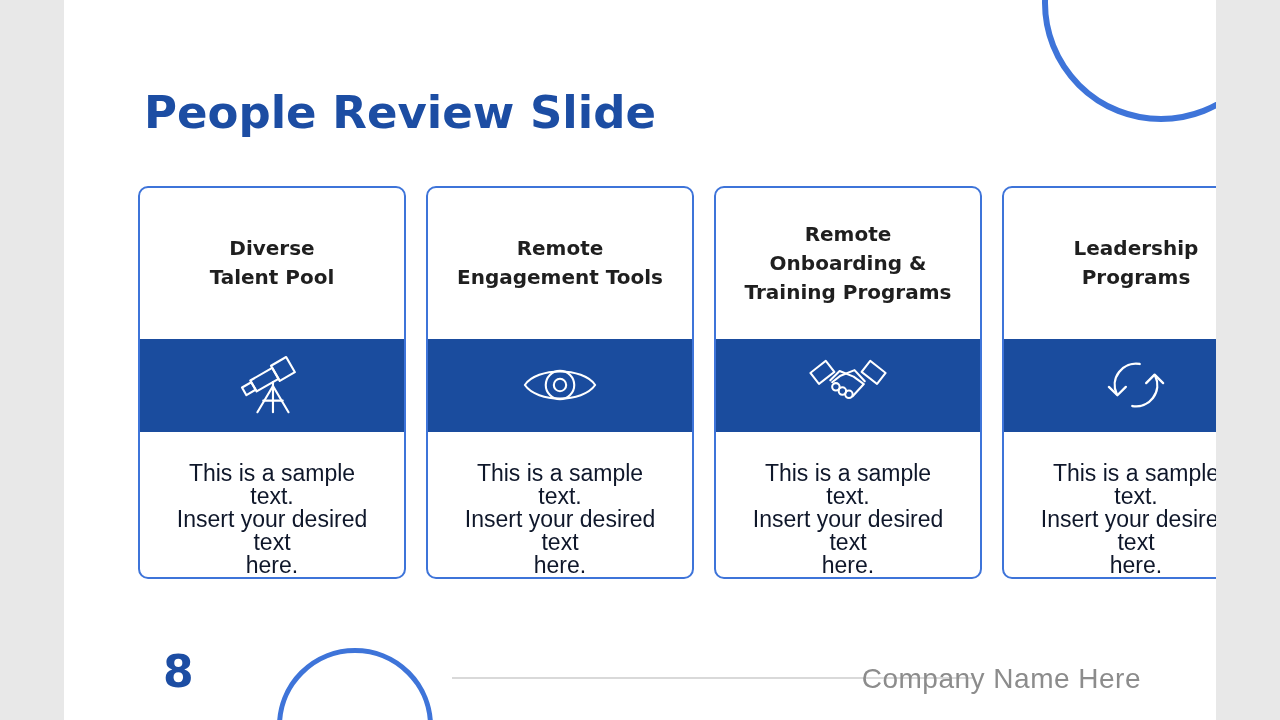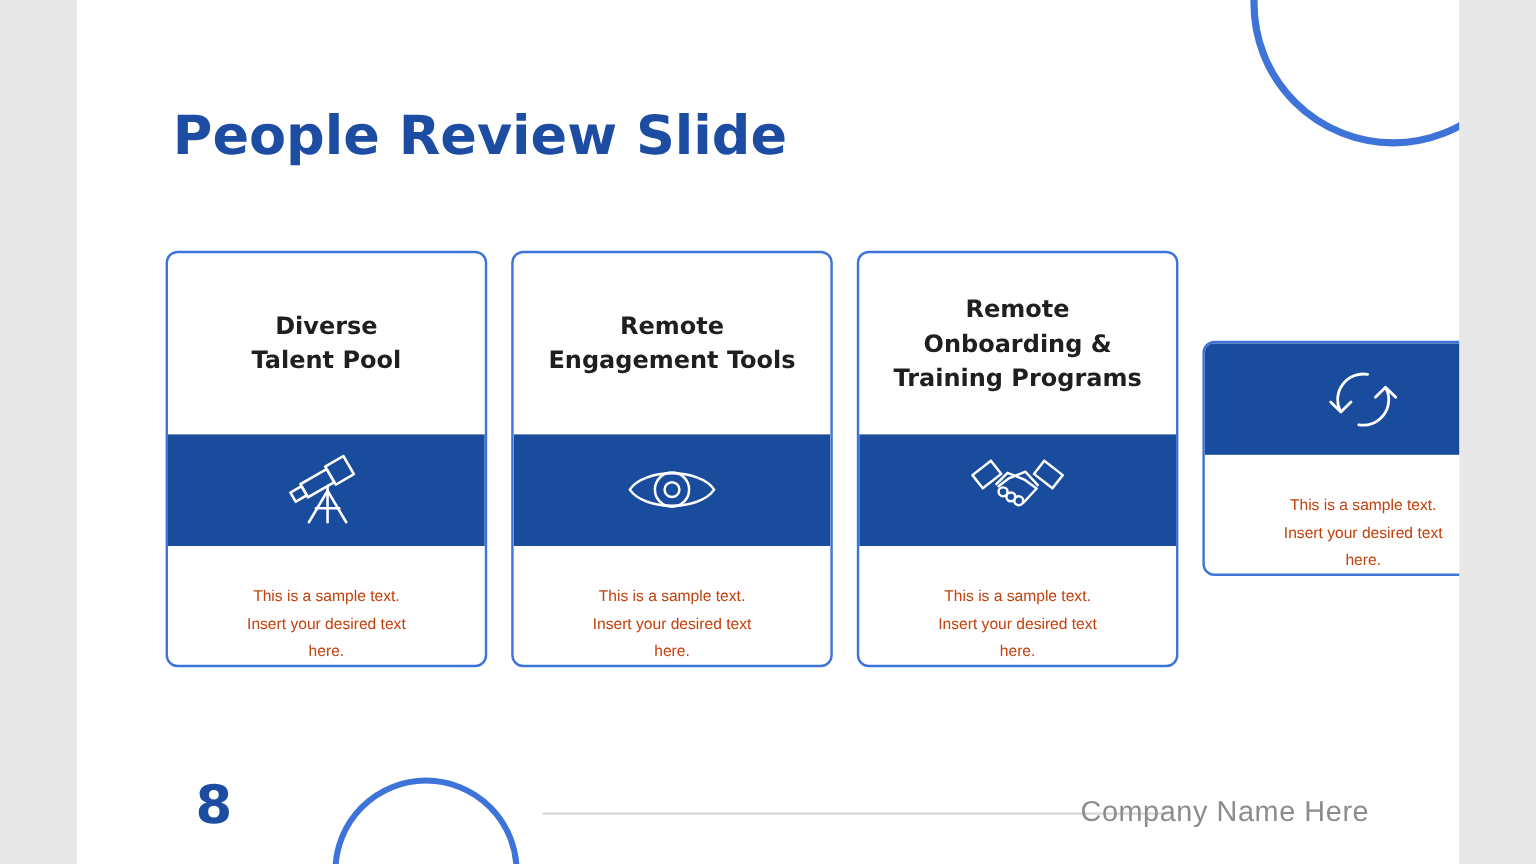--- a/index.html
+++ b/index.html
@@ -54,36 +54,36 @@
     color:#1f1f1f;text-align:center;white-space:pre-line;
   }
   .card-band{
     height:93px;flex:0 0 93px;
     background:var(--band-blue);
     display:flex;align-items:center;justify-content:center;
   }
   .card-band svg{display:block;}
   .card-body{
     padding:30px 24px 0 24px;
-    font-size:13px;line-height:23px;
-    color:#c2410c;text-align:center;white-space:pre-line;
+    font-size:23px;line-height:23px;
+    color:#0f172a;text-align:center;white-space:pre-line;
   }
   
   .page-number{
     position:absolute;left:99px;top:646px;
     font-family:"DejaVu Sans","Liberation Sans",sans-serif;
     font-weight:bold;font-size:44px;color:var(--title-blue);
   }
   .footer-line{
     position:absolute;left:388px;top:677px;width:521px;height:2px;
     background:var(--line-gray);
   }
   .company-name{
     position:absolute;right:75px;top:663px;
-    font-size:24px;color:#8c8c8c;letter-spacing:0.5px;
+    font-size:28px;color:#8c8c8c;letter-spacing:0.5px;
   }
 </style>
 </head>
 <body>
 
 <div class="slide">
 
   <div class="circle top-right"></div>
   <div class="circle bottom-left"></div>
 
@@ -153,20 +153,24 @@
             <circle cx="45" cy="39" r="4"></circle>
           </svg>
         </span>
       </div>
       <div class="card-body">This is a sample text.
 Insert your desired text
 here.</div>
     </div>
 
     <div class="card">
+      <div class="card-header">
+        <div class="card-title">Leadership
+Programs</div>
+      </div>
       <div class="card-band">
         <span>
           <svg width="62" height="62" viewBox="0 0 64 64" fill="none" stroke="#ffffff" stroke-width="2.4" stroke-linejoin="round" stroke-linecap="round">
             <path d="M35.8 10.3 A22 22 0 0 0 12.1 41.3"></path>
             <polyline points="4,34 12.8,42.6 21.5,34"></polyline>
             <path d="M28.2 53.7 A22 22 0 0 0 51.9 22.7"></path>
             <polyline points="42.5,30 51.2,21.3 60,30"></polyline>
           </svg>
         </span>
       </div>

